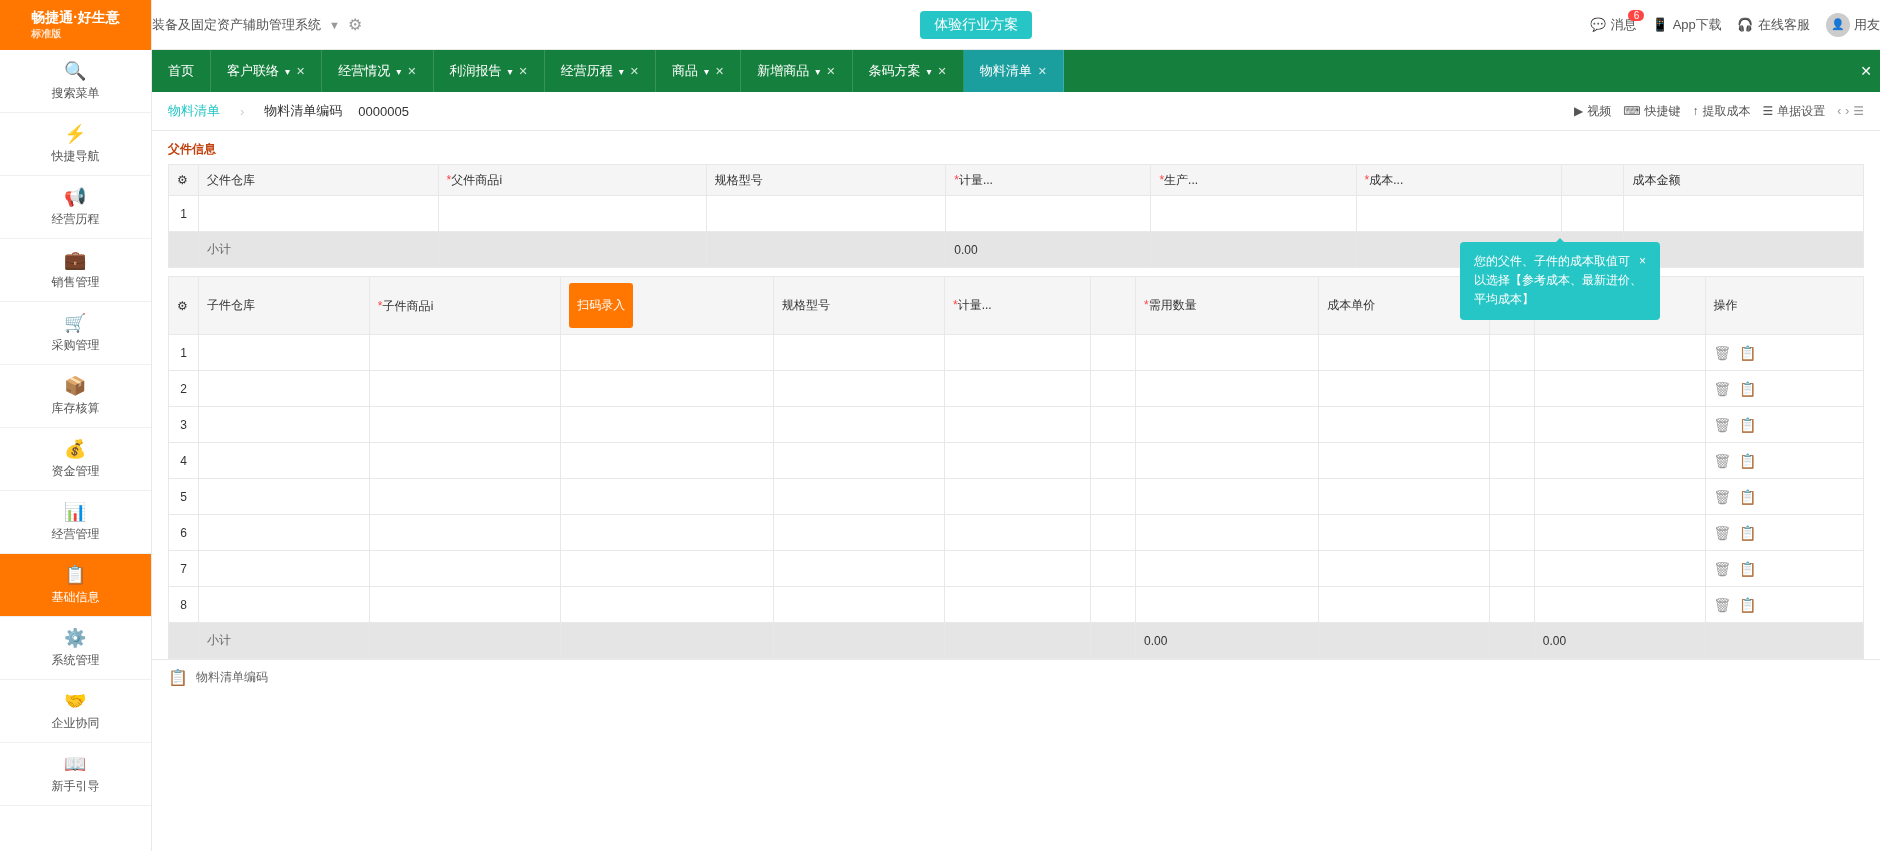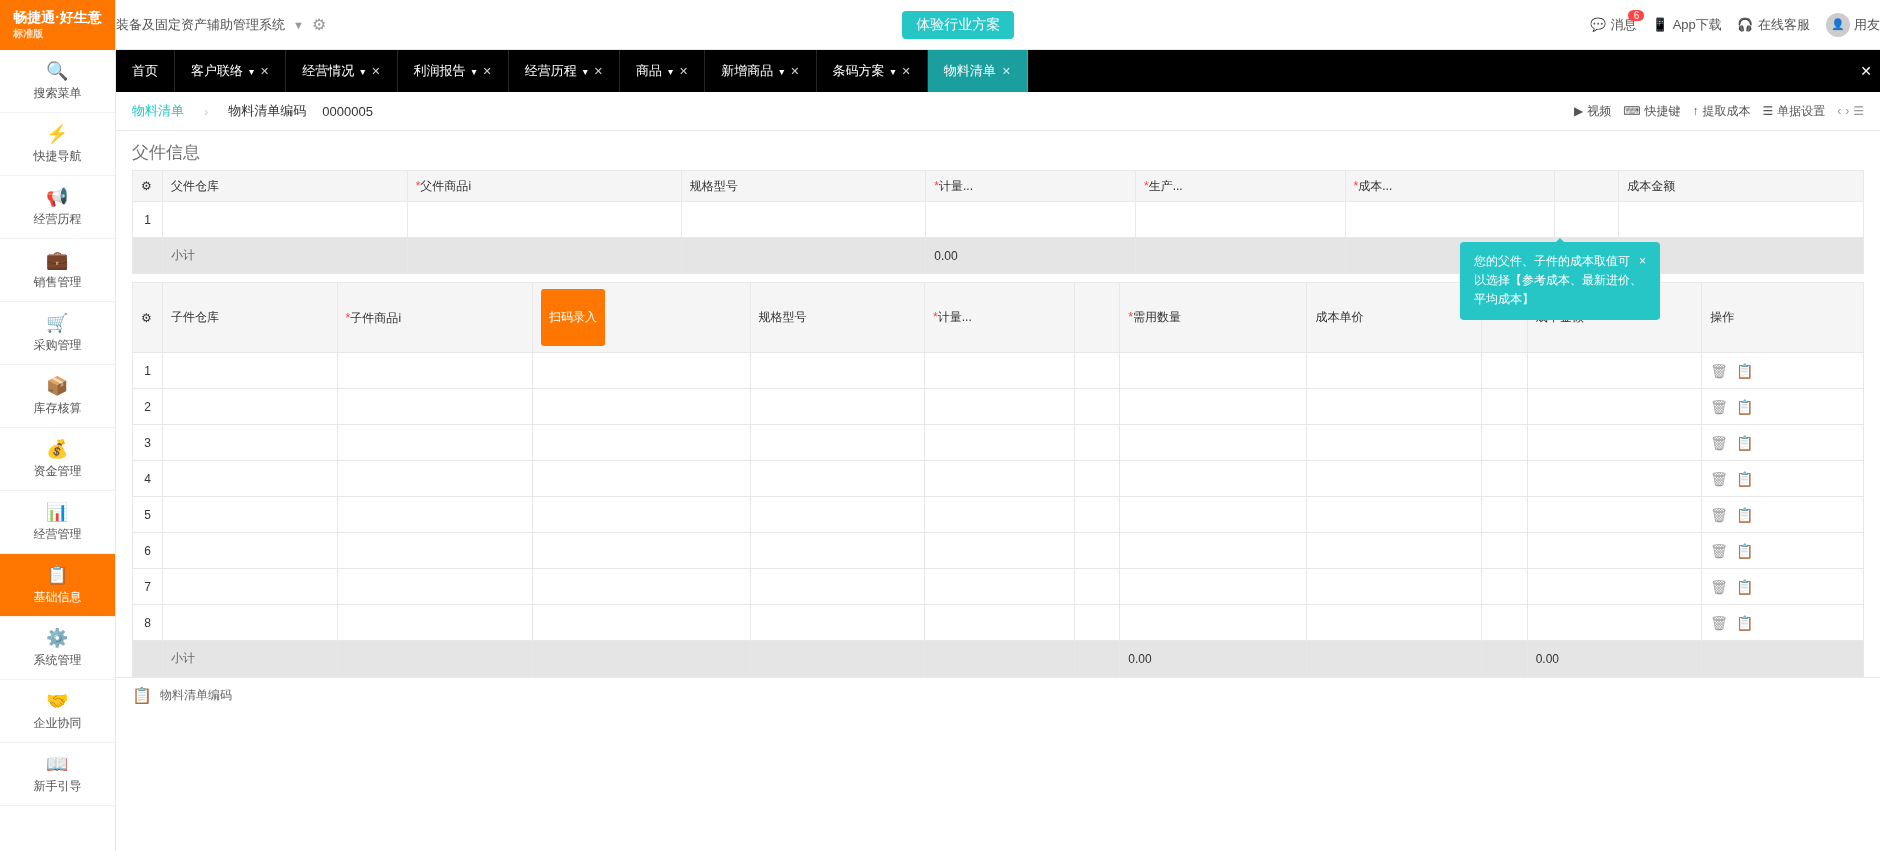--- a/index.html
+++ b/index.html
@@ -1,20 +1,20 @@
 <!DOCTYPE html>
 <html><head>
   <meta charset="utf-8">
   <style>
     * { box-sizing: border-box; margin: 0; padding: 0; }
     body { font-family: 'Microsoft YaHei', Arial, sans-serif; font-size: 13px; background: #f5f5f5; display: flex; height: 851px; overflow: hidden; }
 
     
     .sidebar {
-      width: 116px;
+      width: 152px;
       background: #fff;
       border-right: 1px solid #e8e8e8;
       display: flex;
       flex-direction: column;
       flex-shrink: 0;
     }
     .sidebar-logo {
       background: #ff7700;
       height: 50px;
       display: flex;
@@ -99,21 +99,21 @@
       font-size: 10px;
       padding: 0 4px;
       min-width: 16px;
       text-align: center;
     }
     .topbar-right .tr-item { display: flex; align-items: center; gap: 4px; cursor: pointer; color: #555; }
     .avatar-circle { width: 24px; height: 24px; border-radius: 50%; background: #ccc; display: inline-flex; align-items: center; justify-content: center; font-size: 11px; color: #fff; }
 
     
     .nav-tabs {
-      background: #000000;
+      background: #15803d;
       display: flex;
       align-items: center;
       flex-shrink: 0;
       overflow: hidden;
     }
     .nav-tab {
       padding: 0 16px;
       height: 42px;
       display: flex;
       align-items: center;
@@ -154,23 +154,23 @@
       align-items: center;
       gap: 12px;
       font-size: 12px;
       color: #555;
     }
     .sub-header-right .action-btn { display: flex; align-items: center; gap: 4px; cursor: pointer; color: #555; }
 
     
     .section { padding: 0 16px 0; }
     .section-title {
-      font-size: 17px;
-      color: #737373;
-      font-weight: normal;
+      font-size: 12px;
+      color: #c2410c;
+      font-weight: bold;
       padding: 10px 0 6px;
     }
 
     
     .data-table {
       width: 100%;
       border-collapse: collapse;
       border: 1px solid #e8e8e8;
       font-size: 12px;
     }
@@ -193,21 +193,21 @@
     .data-table tr.subtotal td {
       background: #e5e5e5;
       color: #666;
     }
     .data-table tr.subtotal td.num-val { color: #333; font-weight: 500; }
     .scan-btn {
       background: #ff7700;
       color: #fff;
       border: none;
       border-radius: 3px;
-      padding: 20px 8px;
+      padding: 14px 8px;
       font-size: 12px;
       cursor: pointer;
     }
     .row-num { color: #999; text-align: center; width: 30px; }
     .action-icons { display: flex; gap: 8px; align-items: center; color: #999; cursor: pointer; font-size: 14px; }
 
     
     .tooltip-box {
       position: absolute;
       background: #26c6c6;

